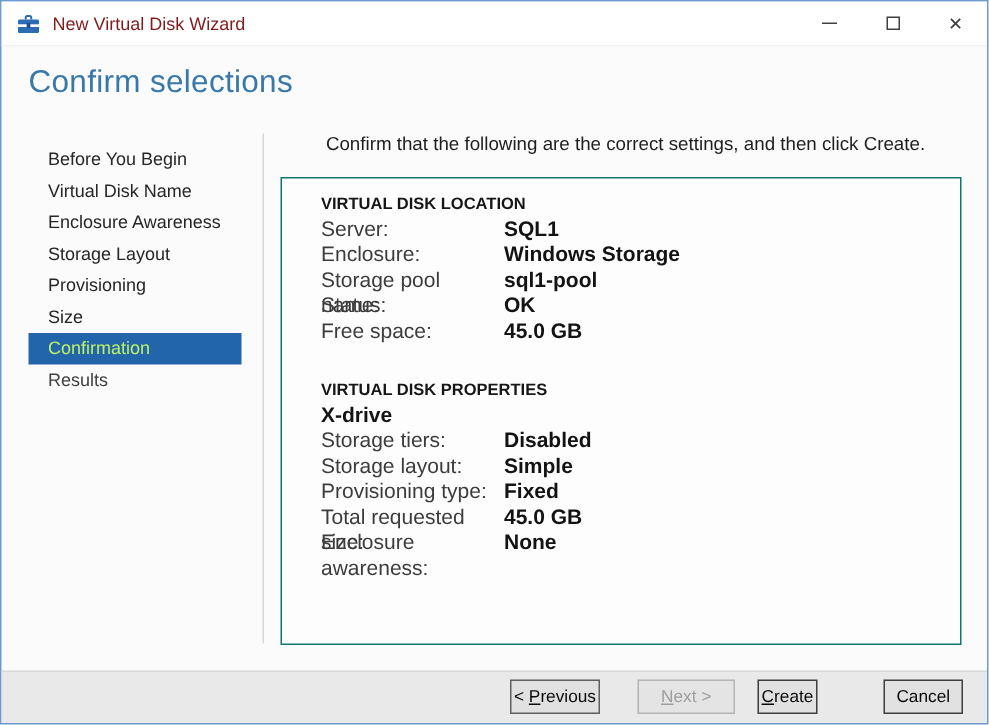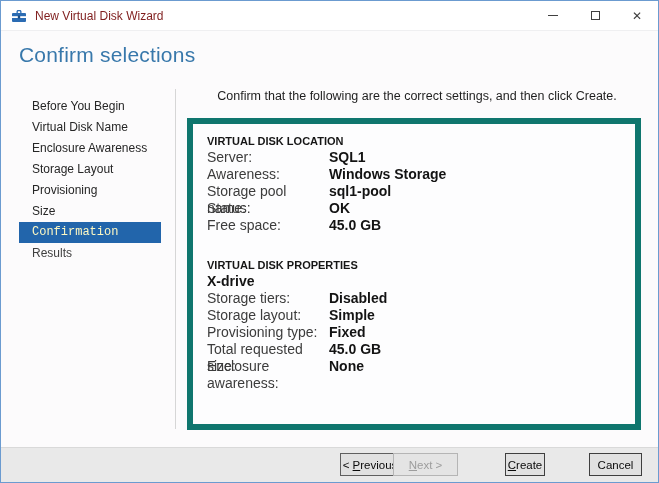--- a/index.html
+++ b/index.html
@@ -21,44 +21,44 @@
   .close-glyph { font-size:12px; line-height:1; }
 
   
   .page-heading { position:absolute; left:18px; top:42px; font-size:21px; font-weight:400;
                   color:#3878ab; letter-spacing:0.2px; }
 
   
   .sidebar { position:absolute; left:18px; top:95px; width:142px; }
   .side-item { height:21px; line-height:21px; padding-left:13px; font-size:12px;
                color:#262626; white-space:nowrap; cursor:default; }
-  .side-item.active { background:#2265ab; color:#fef9c3;font-family:Liberation Mono, monospace; }
+  .side-item.active { background:#2265ab; color:#bef264; }
   .side-item.disabled { color:#404040; }
 
   .divider-v { position:absolute; left:174px; top:88px; width:1px; height:340px; background:#d6d6d6; }
 
   
   .instruction { position:absolute; left:186px; top:88px; width:460px; font-size:12.5px; color:#1e1e1e;text-align:center; }
   .settings-box { position:absolute; left:186px; top:117px; width:454px; height:312px;
-                  border:6px solid #0f766e; background:#fdfdfe; padding:8px 10px 0 14px; overflow:hidden; }
+                  border:1px solid #0f766e; background:#fdfdfe; padding:8px 10px 0 26px; overflow:hidden; }
   .section-title { font-size:11px; font-weight:bold; color:#161616; line-height:16px; margin-top:1px; }
   .section-gap { height:22px; }
   .kv-row { display:flex; height:17px; line-height:17px; font-size:14px; }
   .kv-label { width:122px; color:#3c3c3c; flex:0 0 122px; }
   .kv-value { font-weight:bold; color:#131313; }
 
   
   .footer { position:absolute; left:0; right:0; bottom:0; height:35px; background:#e9e9e9;
             border-top:1px solid #d9d9d9; }
   .btn { position:absolute; top:5px; height:23px; background:#e1e1e1; border:1px solid #5f5f5f;
          font-family:"Liberation Sans", sans-serif; font-size:11.5px; color:#0a0a0a;
          text-align:center; line-height:20px; padding:0; cursor:default; }
   .btn.disabled { color:#9d9d9d; border-color:#b5b5b5; background:#e4e4e4; }
   .btn-previous { left:339px; width:60px;text-align:center; }
-  .btn-next     { left:392px; width:65px; }
+  .btn-next     { left:424px; width:65px; }
   .btn-create   { left:504px; width:40px; border-color:#3f3f3f; }
   .btn-cancel   { left:588px; width:53px; border-color:#3f3f3f; }
   .btn u { text-decoration:underline; }
 </style>
 </head>
 <body>
 
 <div class="window">
 
   <div class="titlebar">
@@ -100,21 +100,21 @@
   <div class="instruction">Confirm that the following are the correct settings, and then click Create.</div>
 
   <div class="settings-box">
 
     <div class="section-title">VIRTUAL DISK LOCATION</div>
     <div class="kv-row">
       <span class="kv-label">Server:</span>
       <span class="kv-value">SQL1</span>
     </div>
     <div class="kv-row">
-      <span class="kv-label">Awareness:</span>
+      <span class="kv-label">Enclosure:</span>
       <span class="kv-value">Windows Storage</span>
     </div>
     <div class="kv-row">
       <span class="kv-label">Storage pool name:</span>
       <span class="kv-value">sql1-pool</span>
     </div>
     <div class="kv-row">
       <span class="kv-label">Status:</span>
       <span class="kv-value">OK</span>
     </div>

